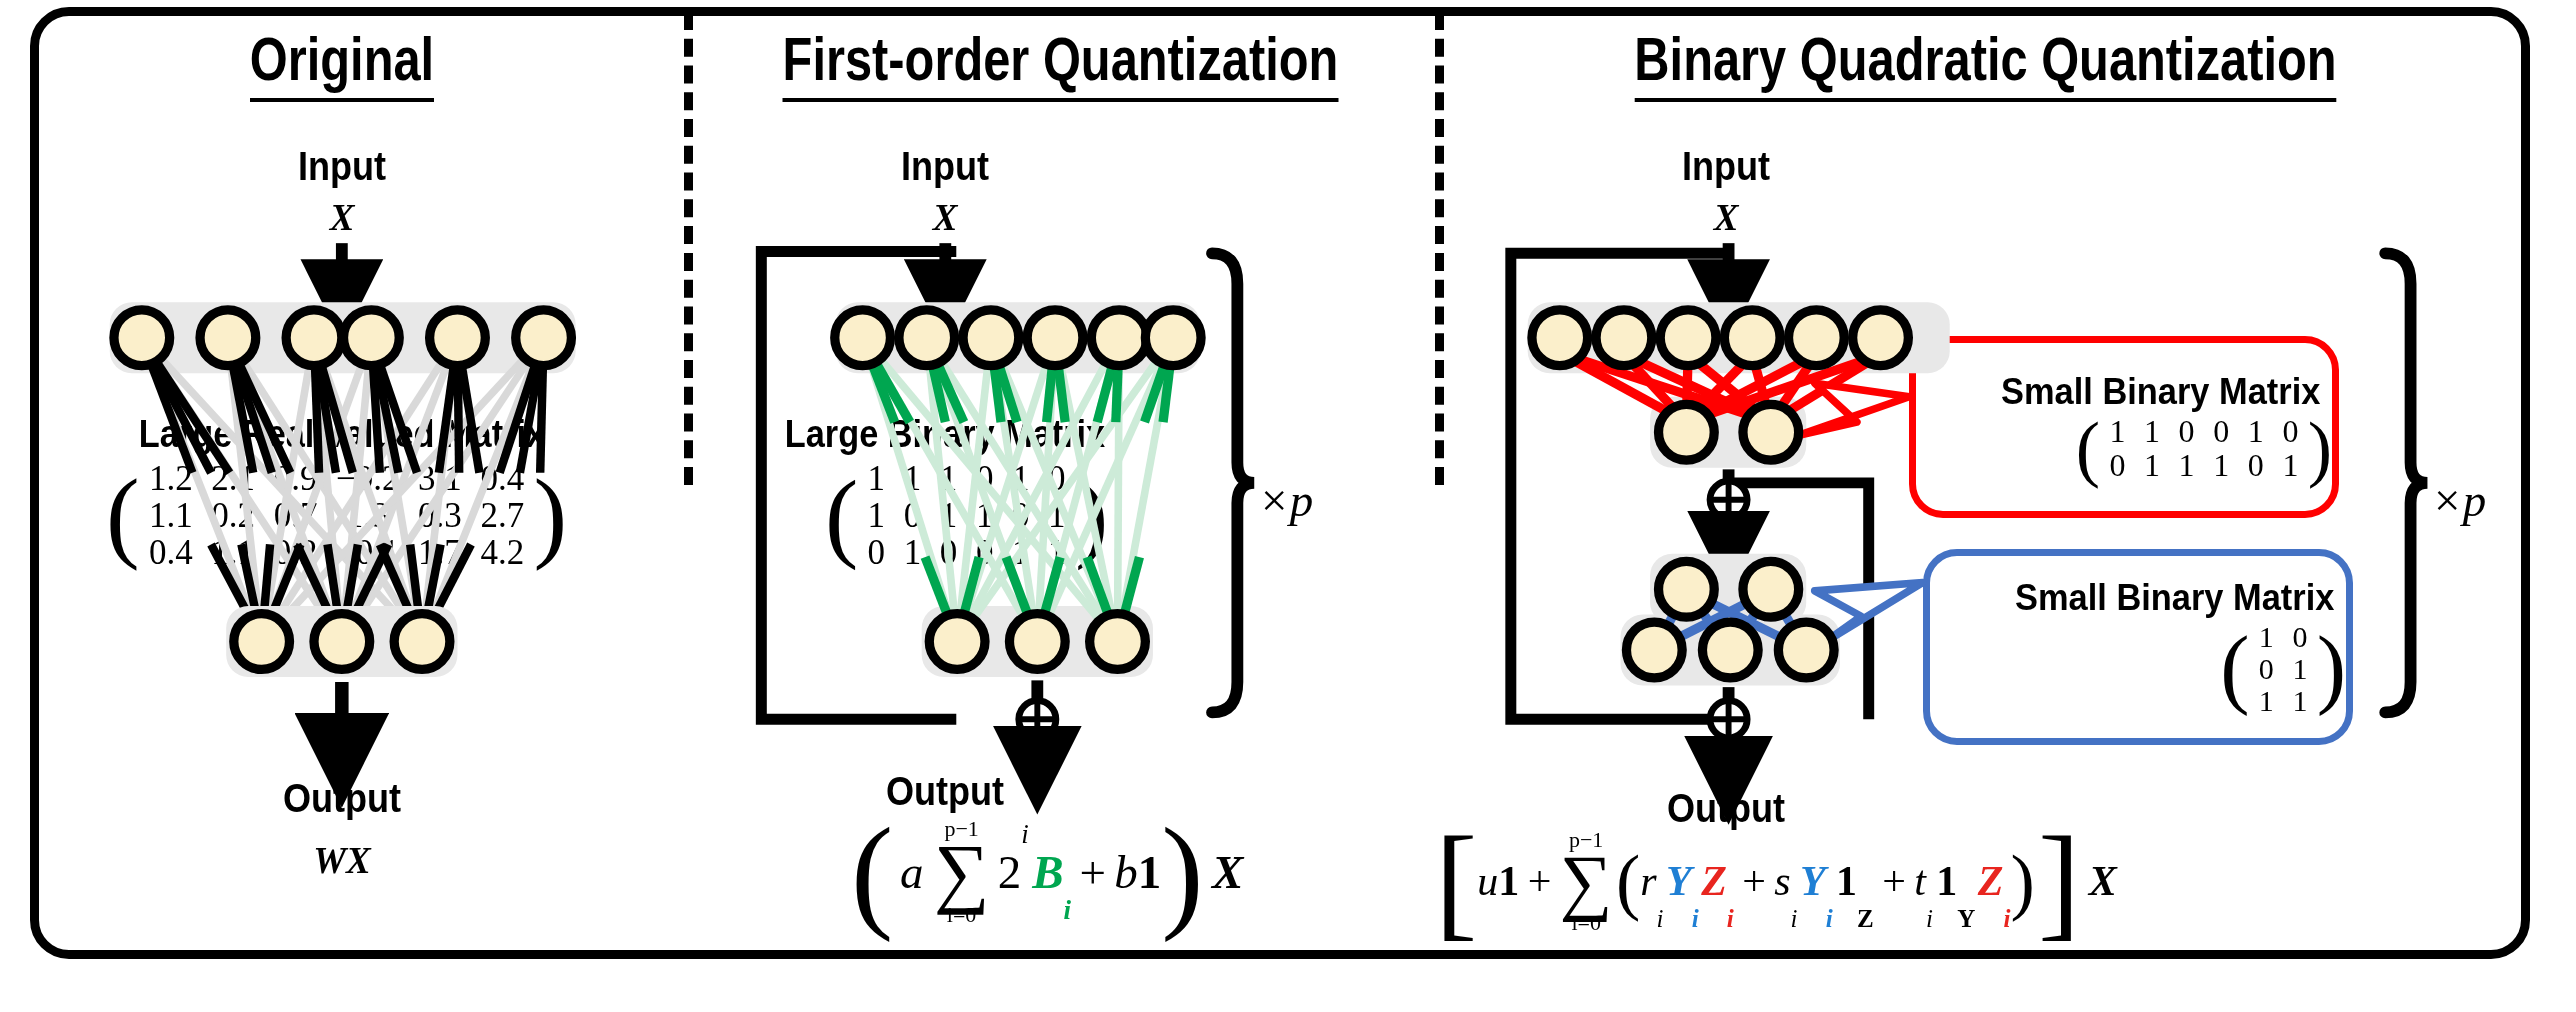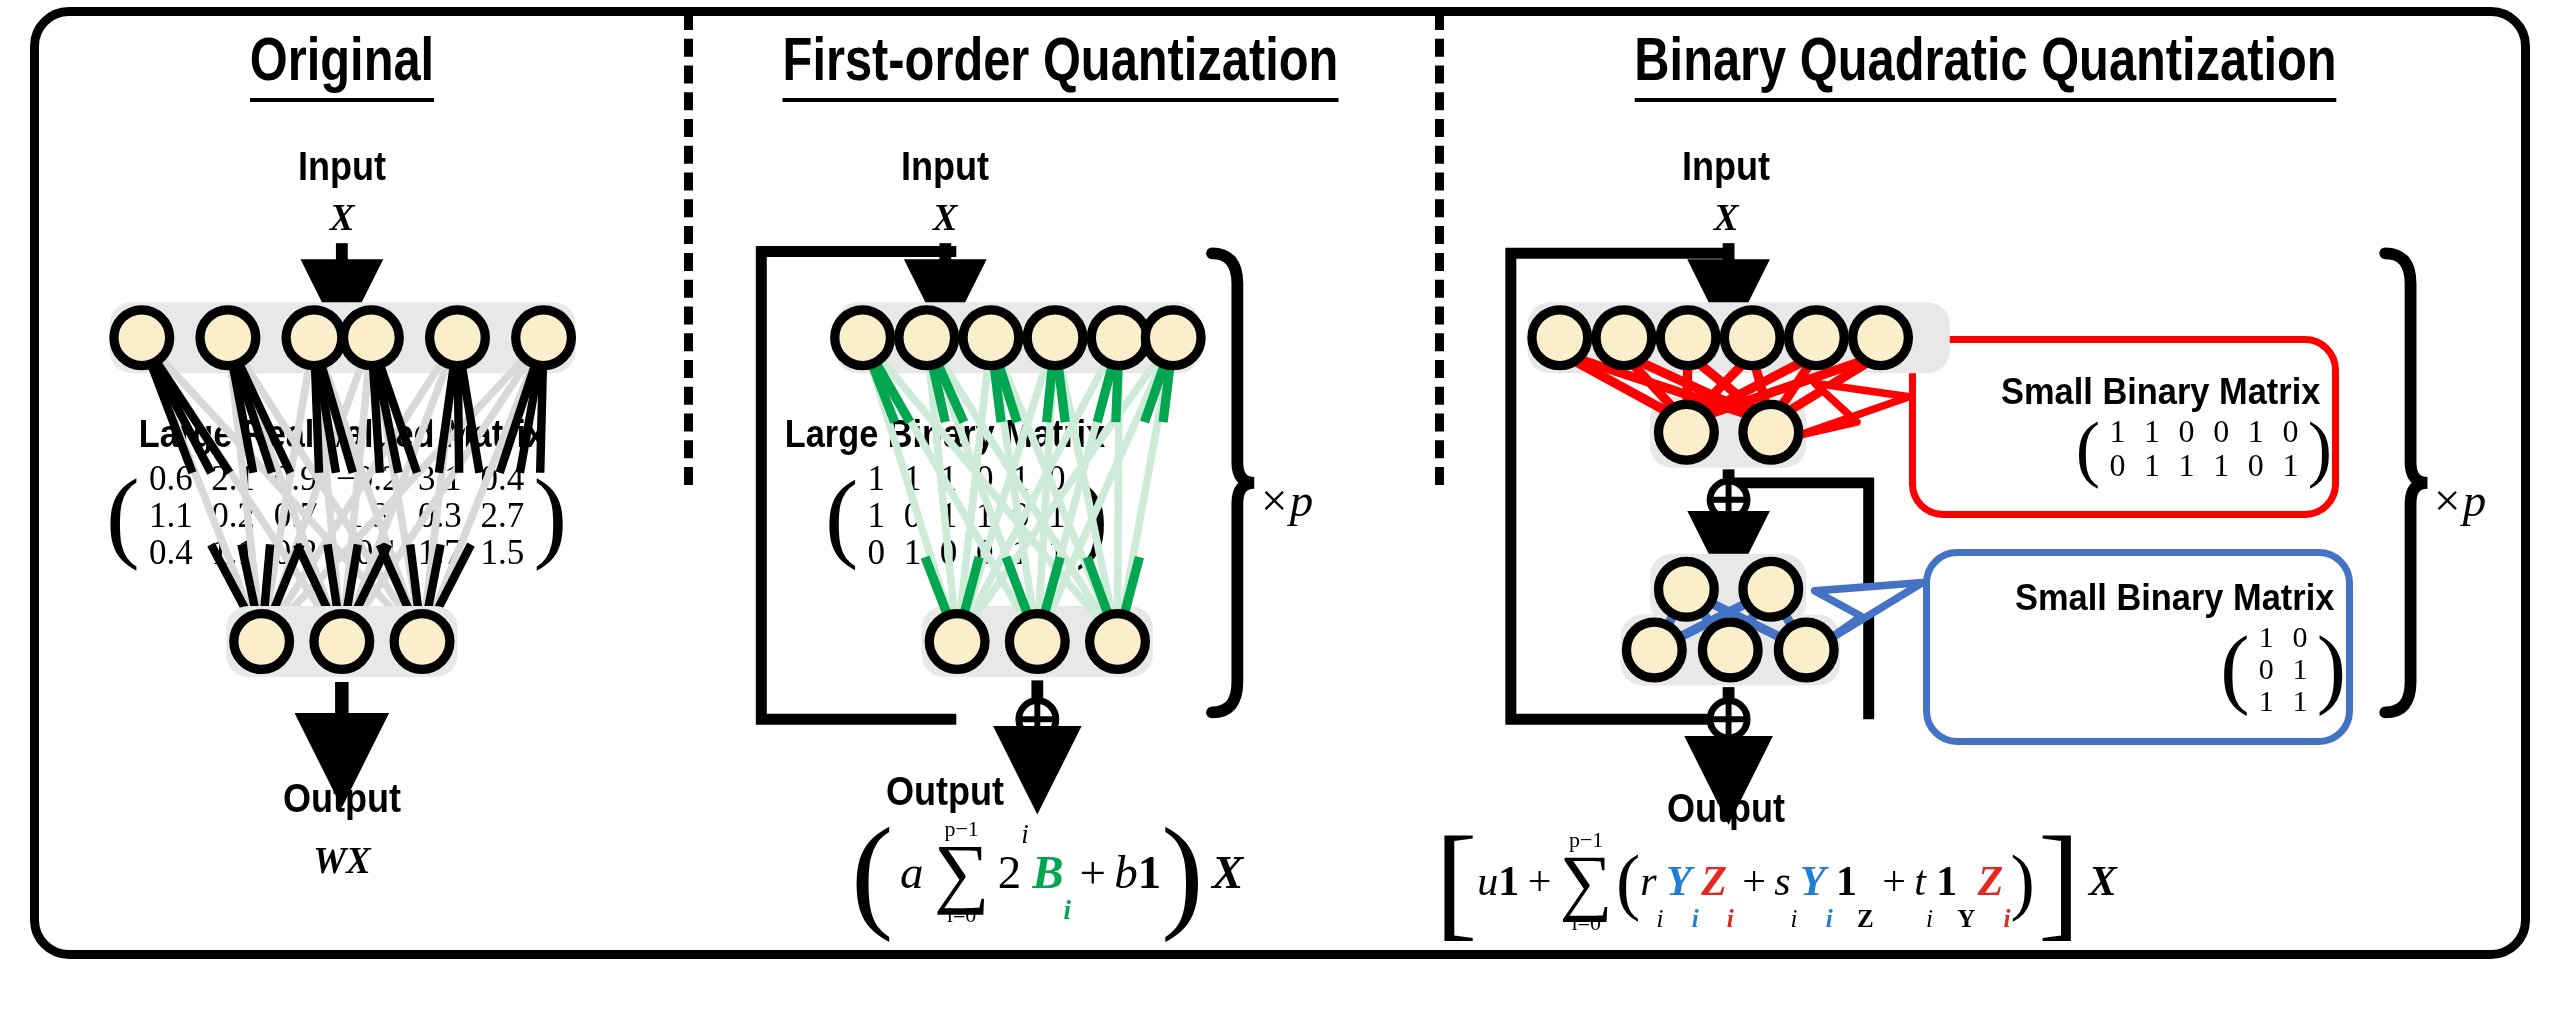--- a/index.html
+++ b/index.html
@@ -102,42 +102,42 @@
   <div class="lbl" style="left:0px; top:143px; width:684px; font-size:41px;">Input</div>
   <div class="math mi" style="left:0px; top:196px; width:684px; text-align:center; font-size:37px;">X</div>
 
   <div class="lbl" style="left:0px; top:412px; width:684px; font-size:39px;">Large Real-valued Matrix</div>
 
   <div class="matrix-wrap" style="left:106px; top:460px; font-size:35px;">
     <span class="paren" style="font-size:101px;">(</span>
     <table class="mat">
       <tbody>
           <tr>
-        <td>0.6</td>
+        <td>1.2</td>
         <td>2.1</td>
         <td>0.9</td>
         <td>−0.2</td>
         <td>3.1</td>
         <td>0.4</td>
       </tr>
       <tr>
         <td>1.1</td>
         <td>0.2</td>
         <td>0.7</td>
         <td>1.3</td>
         <td>0.3</td>
         <td>2.7</td>
       </tr>
       <tr>
         <td>0.4</td>
         <td>1.1</td>
         <td>0.2</td>
         <td>−0.1</td>
         <td>1.7</td>
-        <td>1.5</td>
+        <td>4.2</td>
       </tr>
     </tbody>
       </table>
     <span class="paren" style="font-size:101px;">)</span>
   </div>
 
   <div class="lbl" style="left:0px; top:775px; width:684px; font-size:41px;">Output</div>
   <div class="math mi" style="left:0px; top:839px; width:684px; text-align:center; font-size:37px;">WX</div>
 
   <div class="panel-title" style="left:685px; top:23.6px; width:751px; font-size:61px;">

